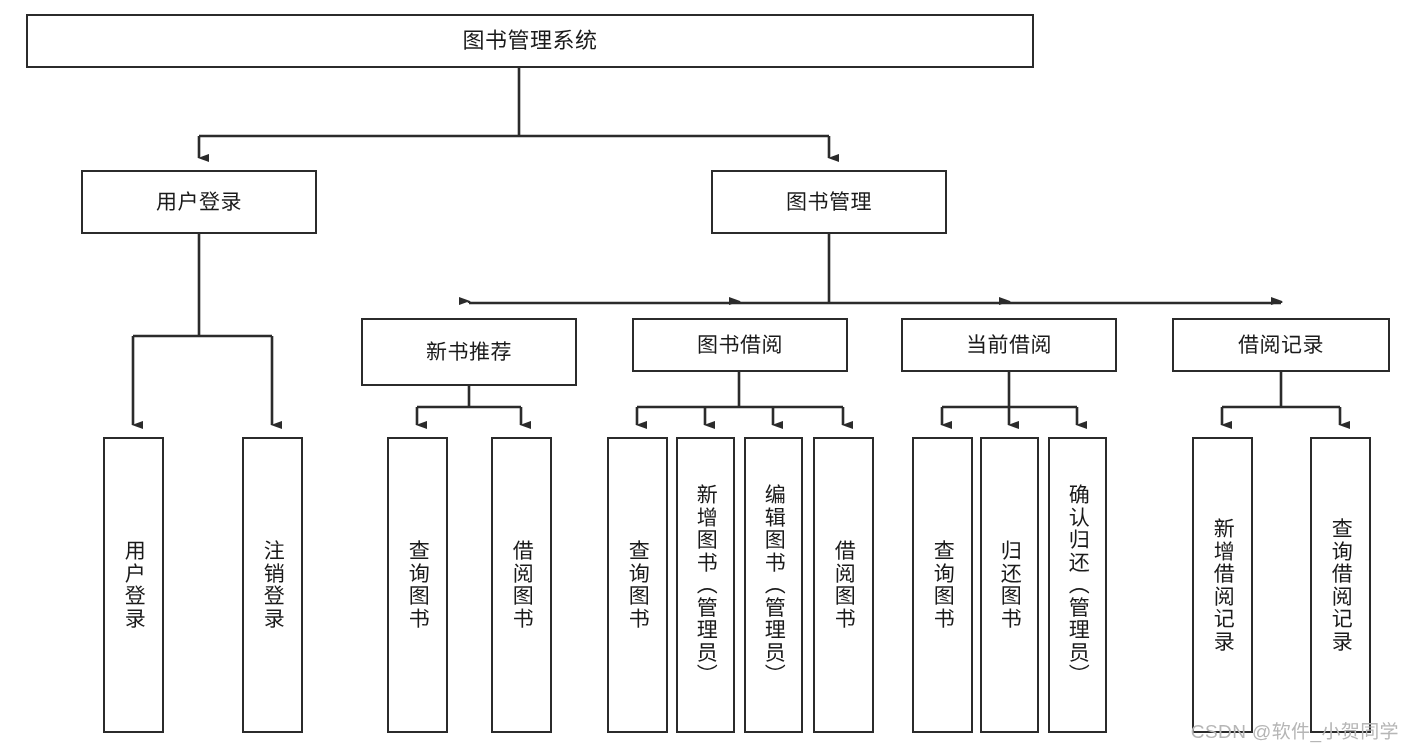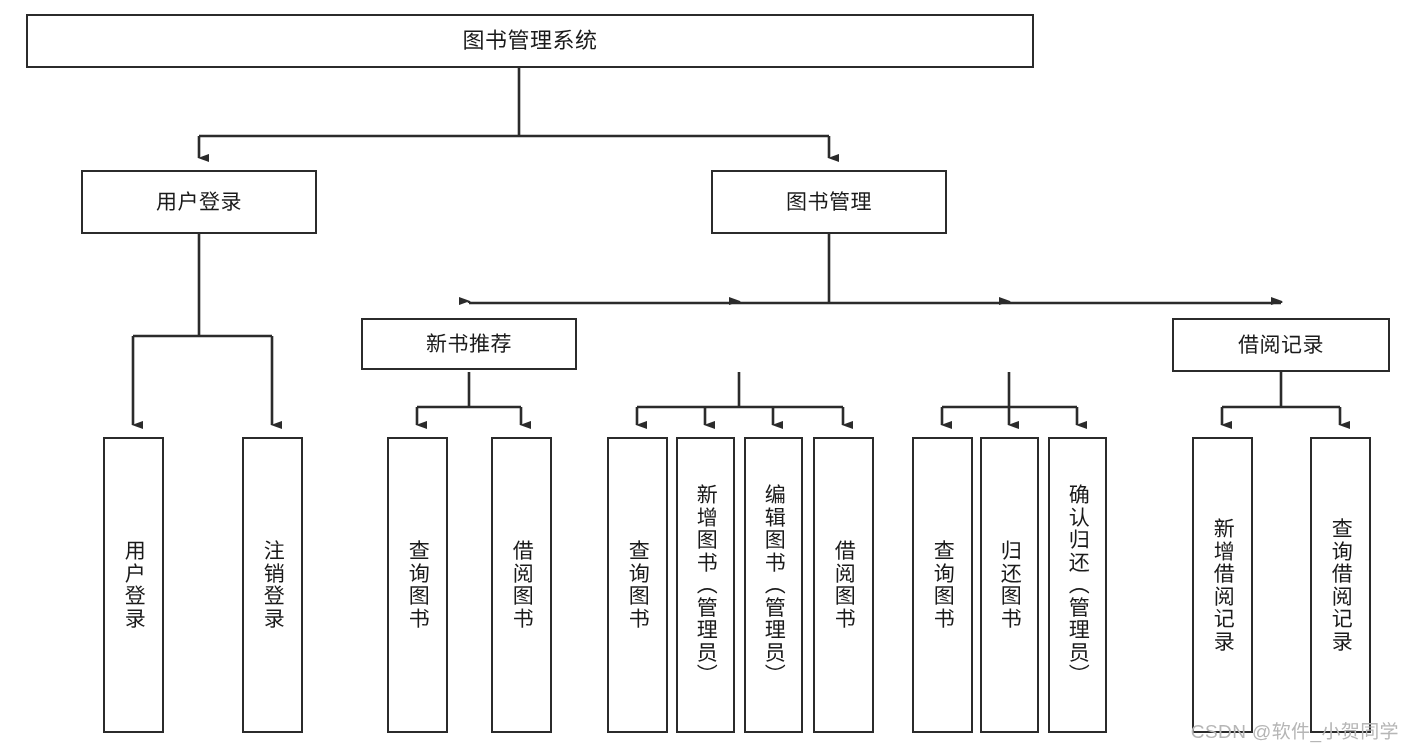--- a/index.html
+++ b/index.html
@@ -140,25 +140,31 @@
   </div>
 
   <div class="node node-h" style="left:81px; top:170px; width:236px; height:64px;">
     <span>用户登录</span>
   </div>
 
   <div class="node node-h" style="left:711px; top:170px; width:236px; height:64px;text-align:right;">
     <span>图书管理</span>
   </div>
 
-  <div class="node node-h" style="left:361px; top:318px; width:216px; height:52px;">
+  <div class="node node-h" style="left:361px; top:318px; width:216px; height:68px;">
     <span>新书推荐</span>
   </div>
 
-
+  <div class="node node-h" style="left:632px; top:318px; width:216px; height:54px;">
+    <span>图书借阅</span>
+  </div>
+
+  <div class="node node-h" style="left:901px; top:318px; width:216px; height:54px;">
+    <span>当前借阅</span>
+  </div>
 
   <div class="node node-h" style="left:1172px; top:318px; width:218px; height:54px;">
     <span>借阅记录</span>
   </div>
 
   <div class="node" style="left:103px; top:437px; width:61px; height:296px;">
     <span class="leaf-label">用户登录</span>
   </div>
 
   <div class="node" style="left:242px; top:437px; width:61px; height:296px;">

